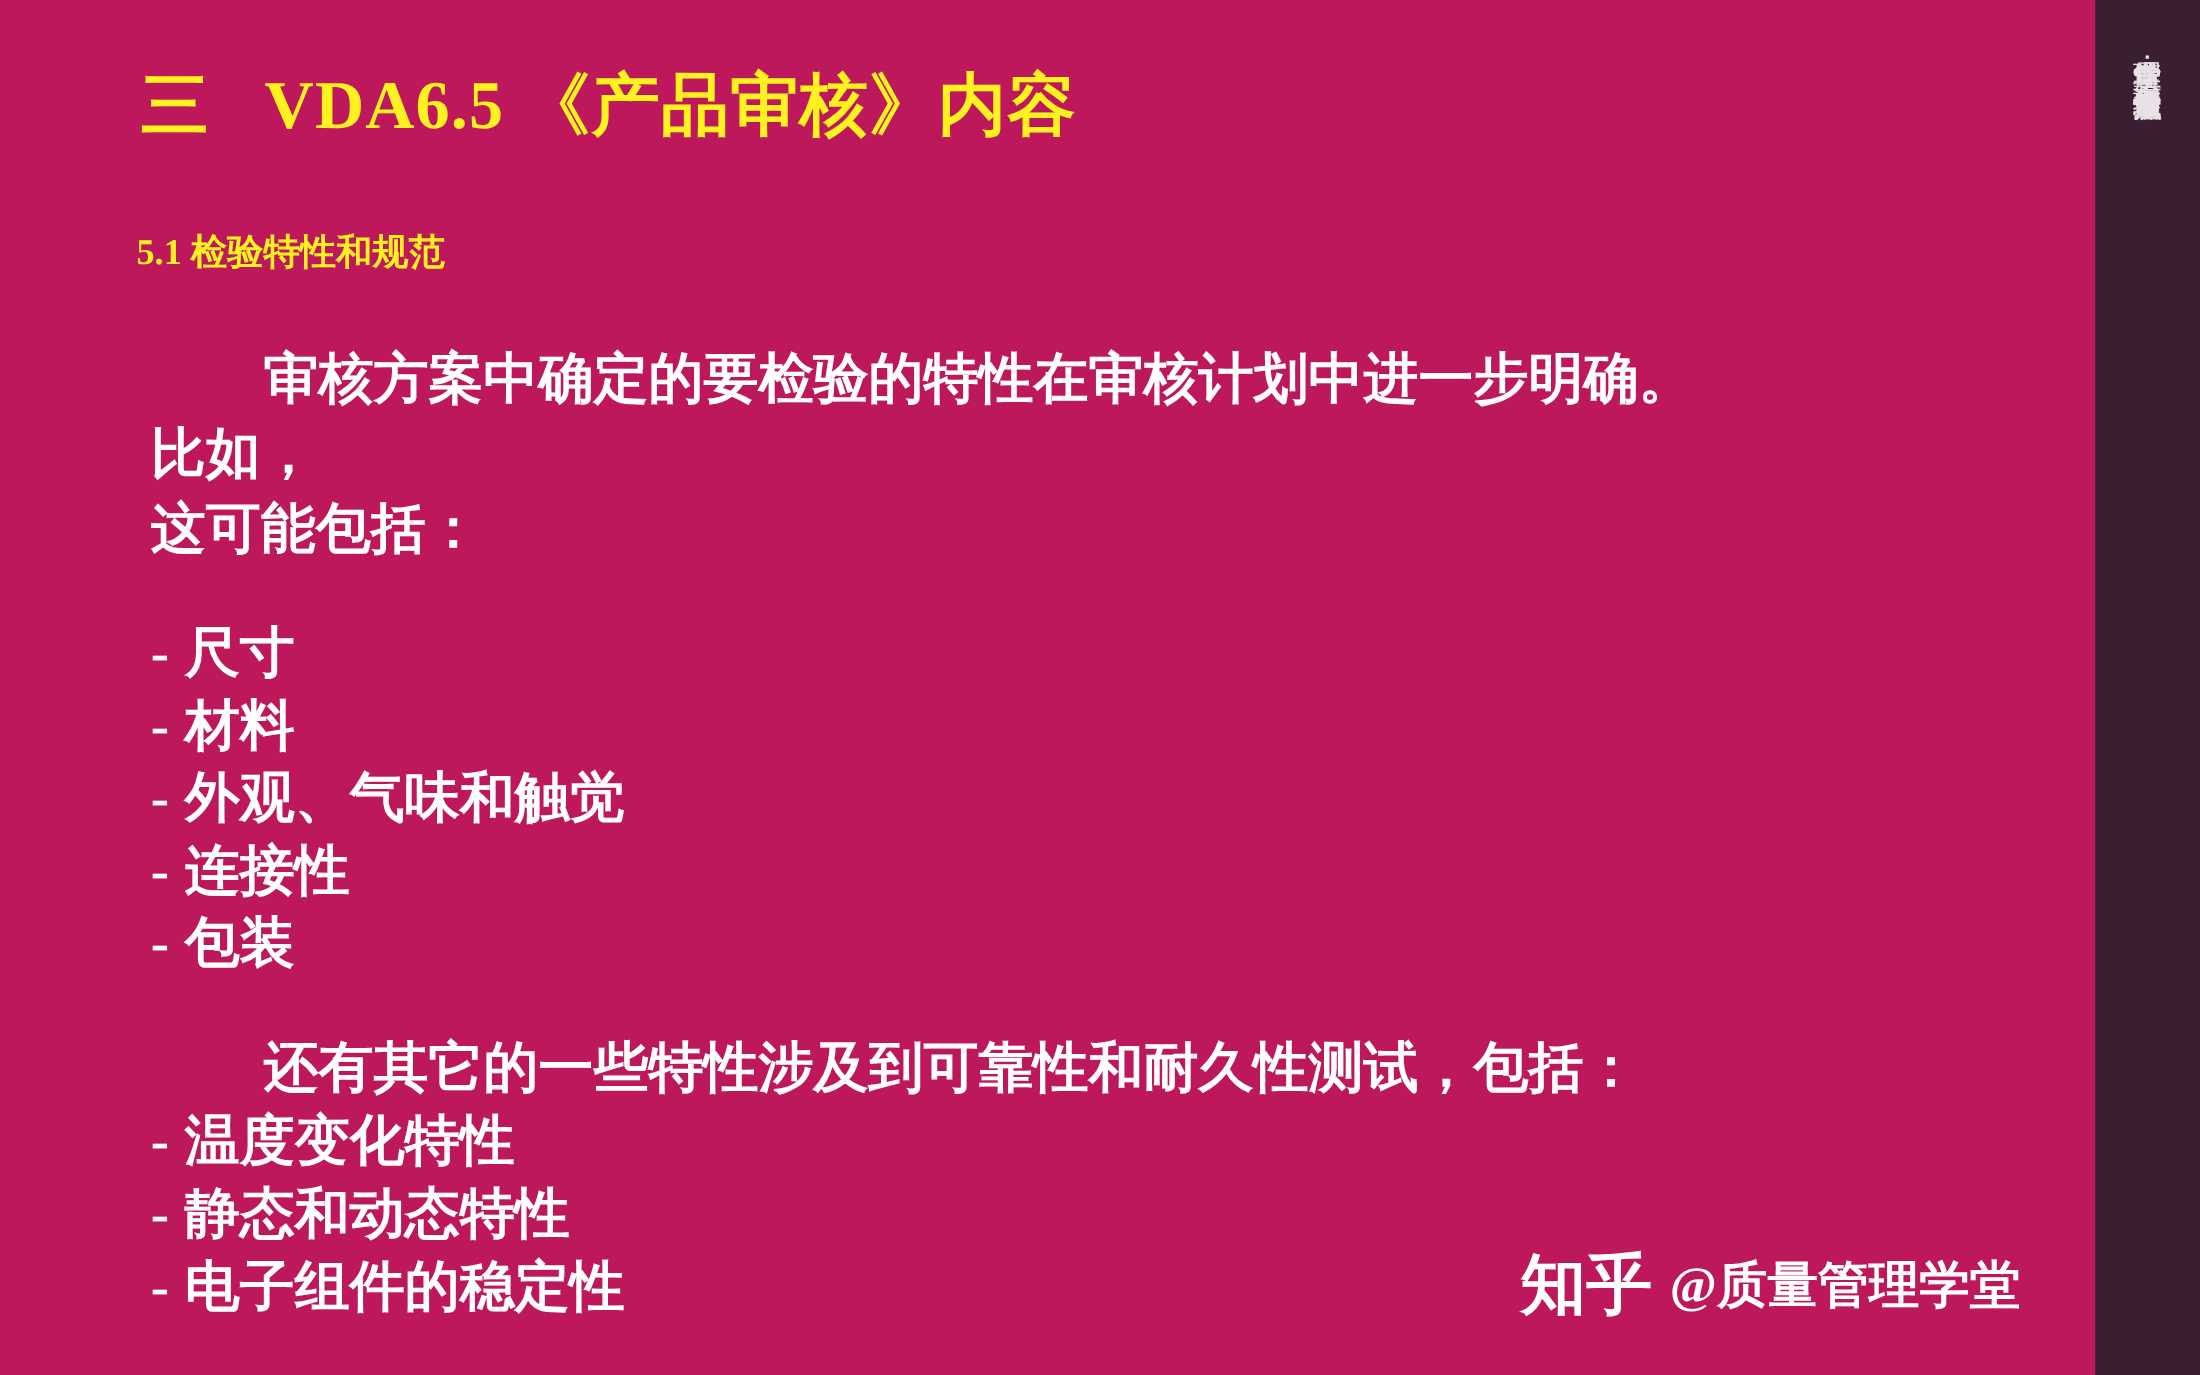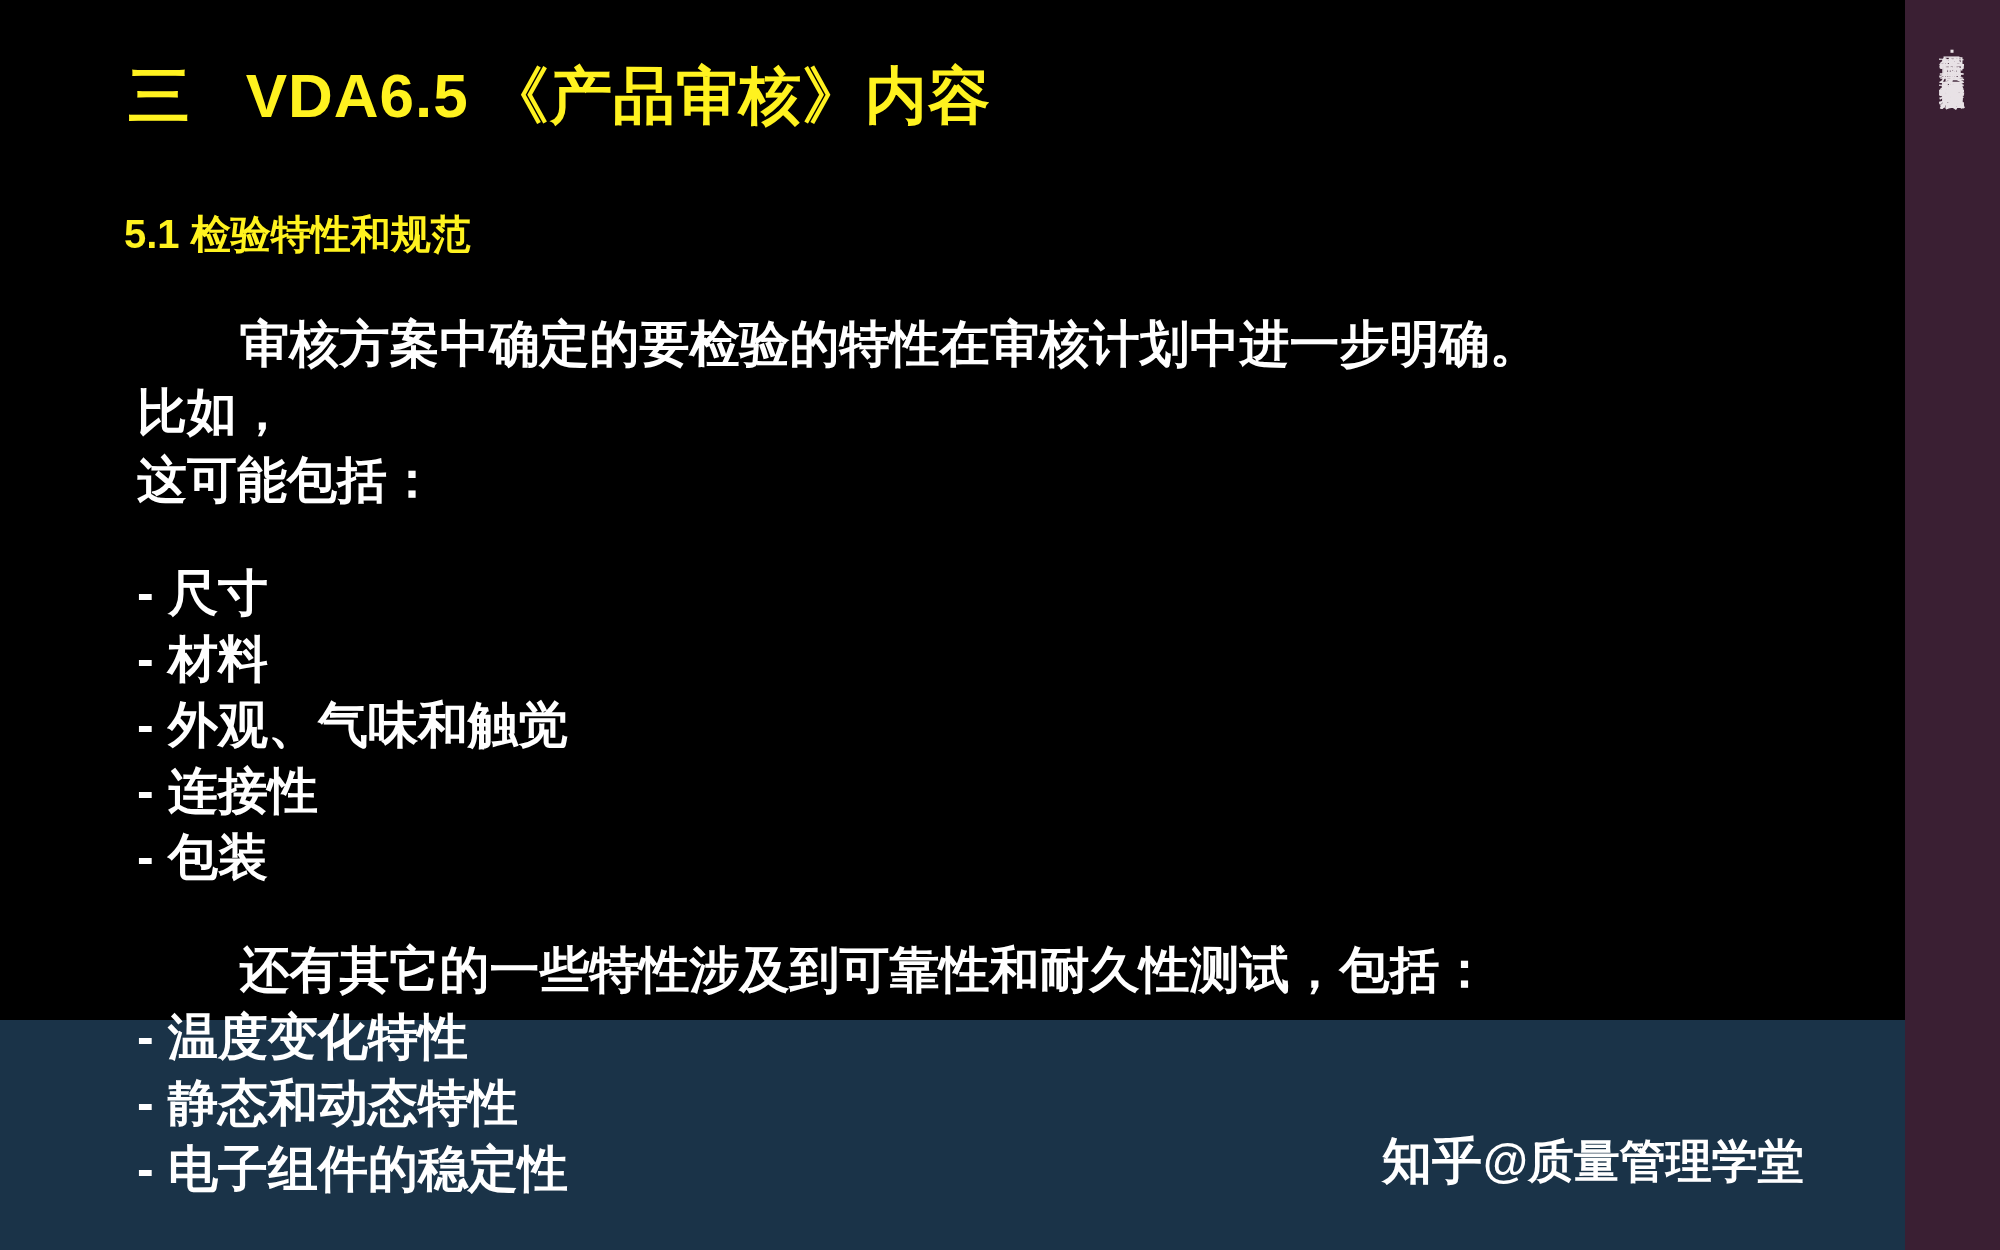--- a/index.html
+++ b/index.html
@@ -16,42 +16,43 @@
     height: 1250px;
     background: #1a3348;
     overflow: hidden;
   }
   
   #content {
     position: absolute;
     left: 0;
     top: 0;
     width: 1905px;
-    height: 1020px;
-    background: #000000;
+    height: 1250px;
+    background: #be185d;
+    font-family: Liberation Serif, serif;
   }
   
   #title {
     position: absolute;
     left: 128px;
     top: 62px;
     color: #fff21f;
     font-size: 62px;
     font-weight: bold;
     letter-spacing: 1px;
     white-space: pre;
     line-height: 1.1;
   }
   
   #subtitle {
     position: absolute;
     left: 124px;
     top: 212px;
     color: #fff21f;
-    font-size: 40px;
+    font-size: 33px;
     font-weight: bold;
     white-space: pre;
     line-height: 1.1;
   }
   
   #body-block {
     position: absolute;
     left: 137px;
     top: 310px;
     width: 1420px;
@@ -116,22 +117,22 @@
     left: 1382px;
     top: 1128px;
     display: flex;
     align-items: center;
     color: #ffffff;
     font-size: 46px;
     font-weight: bold;
     white-space: pre;
   }
   #watermark .zhihu {
-    font-size: 50px;
-    margin-right: 1px;
+    font-size: 60px;
+    margin-right: 16px;
   }
 </style>
 </head>
 <body>
 
 <div id="slide">
 
   <div id="content">
 
     <div id="title">三   VDA6.5 《产品审核》内容</div>

